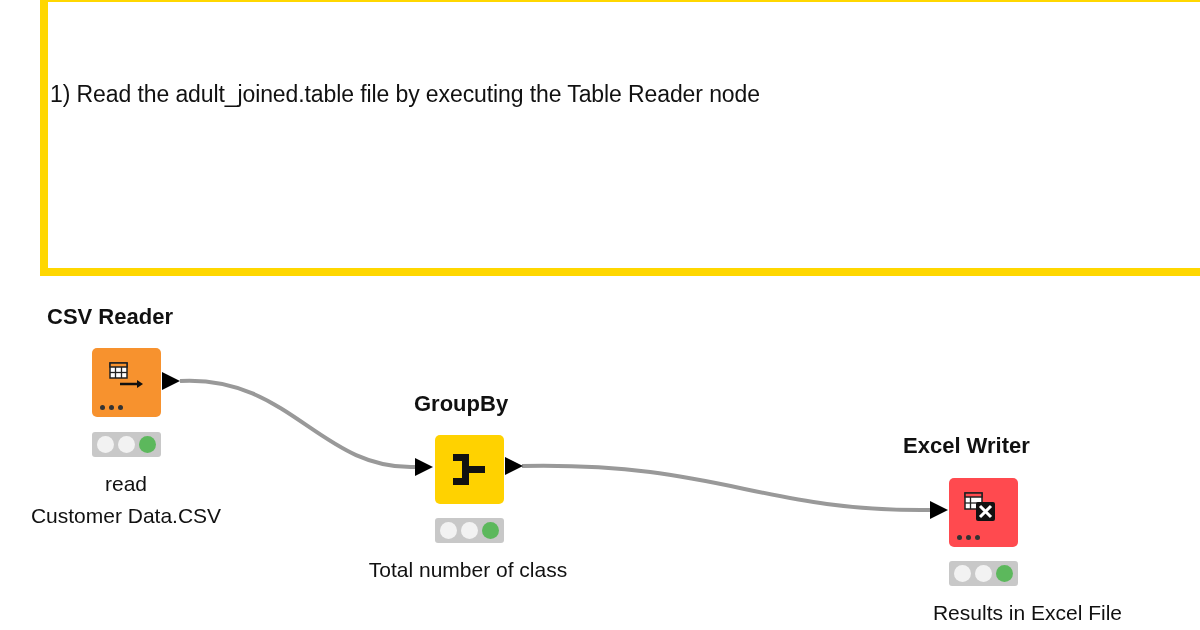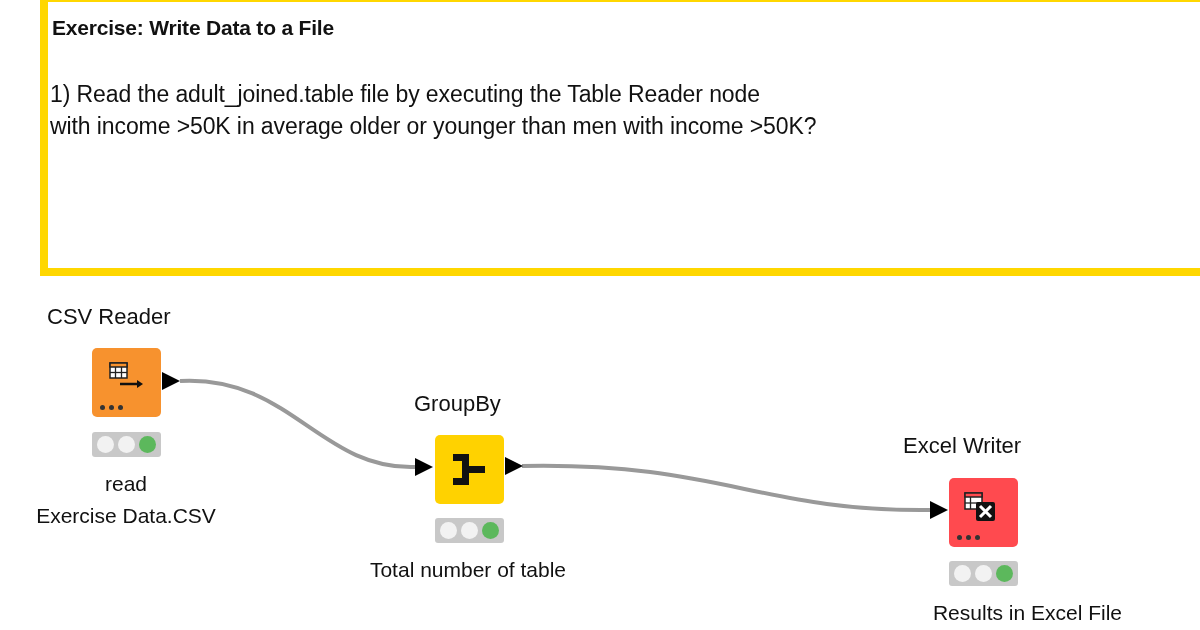--- a/index.html
+++ b/index.html
@@ -18,21 +18,21 @@
     position:absolute; left:4px; top:14px;
     font-weight:bold; font-size:21px; letter-spacing:-0.2px;
   }
   .annotation .ann-lines {
     position:absolute; left:2px; top:76px; font-size:23px; line-height:32px;
     letter-spacing:-0.1px;
   }
   .annotation .ann-lines div { white-space:nowrap; }
 
   .node-title {
-    position:absolute; font-weight:normal; font-size:22px; text-align:left;
+    position:absolute; font-weight:bold; font-size:22px; text-align:left;
     white-space:nowrap;
   }
   .node-box {
     position:absolute; width:69px; height:69px; border-radius:5px;
   }
   .node-status {
     position:absolute; width:69px; height:25px; background:#c8c8c8; border-radius:3px;
   }
   .node-status .dot {
     position:absolute; top:4px; width:17px; height:17px; border-radius:50%; background:#f2f2f2;
@@ -51,24 +51,22 @@
   .dots {
     position:absolute; left:8px; bottom:7px; display:flex; gap:4px;
   }
   .dots span { width:5px; height:5px; border-radius:50%; background:#333; display:block; }
   svg.wires { position:absolute; left:0; top:0; }
 </style>
 </head>
 <body>
 
 <div class="annotation">
-  <div class="ann-title">Exercise: Write Data to a File</div>
   <div class="ann-lines">
     <div>1) Read the adult_joined.table file by executing the Table Reader node</div>
-    <div>with income &gt;50K in average older or younger than men with income &gt;50K?</div>
   </div>
 </div>
 
 <svg class="wires" width="1200" height="630">
   <path d="M180 381 C 290 375, 320 470, 415 467" fill="none" stroke="#999999" stroke-width="4"></path>
   <path d="M522 466 C 720 462, 760 512, 930 510" fill="none" stroke="#999999" stroke-width="4"></path>
 </svg>
 
 <div class="node-title" style="left:47px; top:304px;">CSV Reader</div>
 <div class="node-box" style="left:92px; top:348px; background:#F7922E;">
@@ -88,38 +86,38 @@
     </div>
 </div>
 <div class="port" style="left:162px; top:372px;"></div>
 <div class="node-status" style="left:92px; top:432px;">
   <span class="dot d1"></span>
     <span class="dot d2"></span>
     <span class="dot d3"></span>
 </div>
 <div class="node-desc" style="left:0px; width:252px; top:468px;">
   <div>read</div>
-  <div>Exercise Data.CSV</div>
+  <div>Customer Data.CSV</div>
 </div>
 
 <div class="node-title" style="left:414px; top:391px;">GroupBy</div>
 <div class="port" style="left:415px; top:458px;"></div>
 <div class="node-box" style="left:435px; top:435px; background:#FFD200;">
   <svg width="69" height="69">
     <path d="M18 19 H34 V31 H50 V38 H34 V50 H18 V43 H27 V26 H18 Z" fill="#111"></path>
   </svg>
 </div>
 <div class="port" style="left:505px; top:457px;"></div>
 <div class="node-status" style="left:435px; top:518px;">
   <span class="dot d1"></span>
     <span class="dot d2"></span>
     <span class="dot d3"></span>
 </div>
 <div class="node-desc" style="left:330px; width:276px; top:554px;">
-  <div>Total number of table</div>
+  <div>Total number of class</div>
 </div>
 
 <div class="node-title" style="left:903px; top:433px;">Excel Writer</div>
 <div class="port" style="left:930px; top:501px;"></div>
 <div class="node-box" style="left:949px; top:478px; background:#FF4A4F;">
   <svg width="69" height="69">
     <rect x="16" y="15" width="17" height="16" fill="#fff" stroke="#222" stroke-width="1.5"></rect>
     <rect x="16" y="15" width="17" height="4" fill="#FF4A4F" stroke="#222" stroke-width="1.5"></rect>
     <line x1="21.5" y1="19" x2="21.5" y2="31" stroke="#222" stroke-width="1.3"></line>
     <line x1="16" y1="25" x2="33" y2="25" stroke="#222" stroke-width="1.3"></line>

